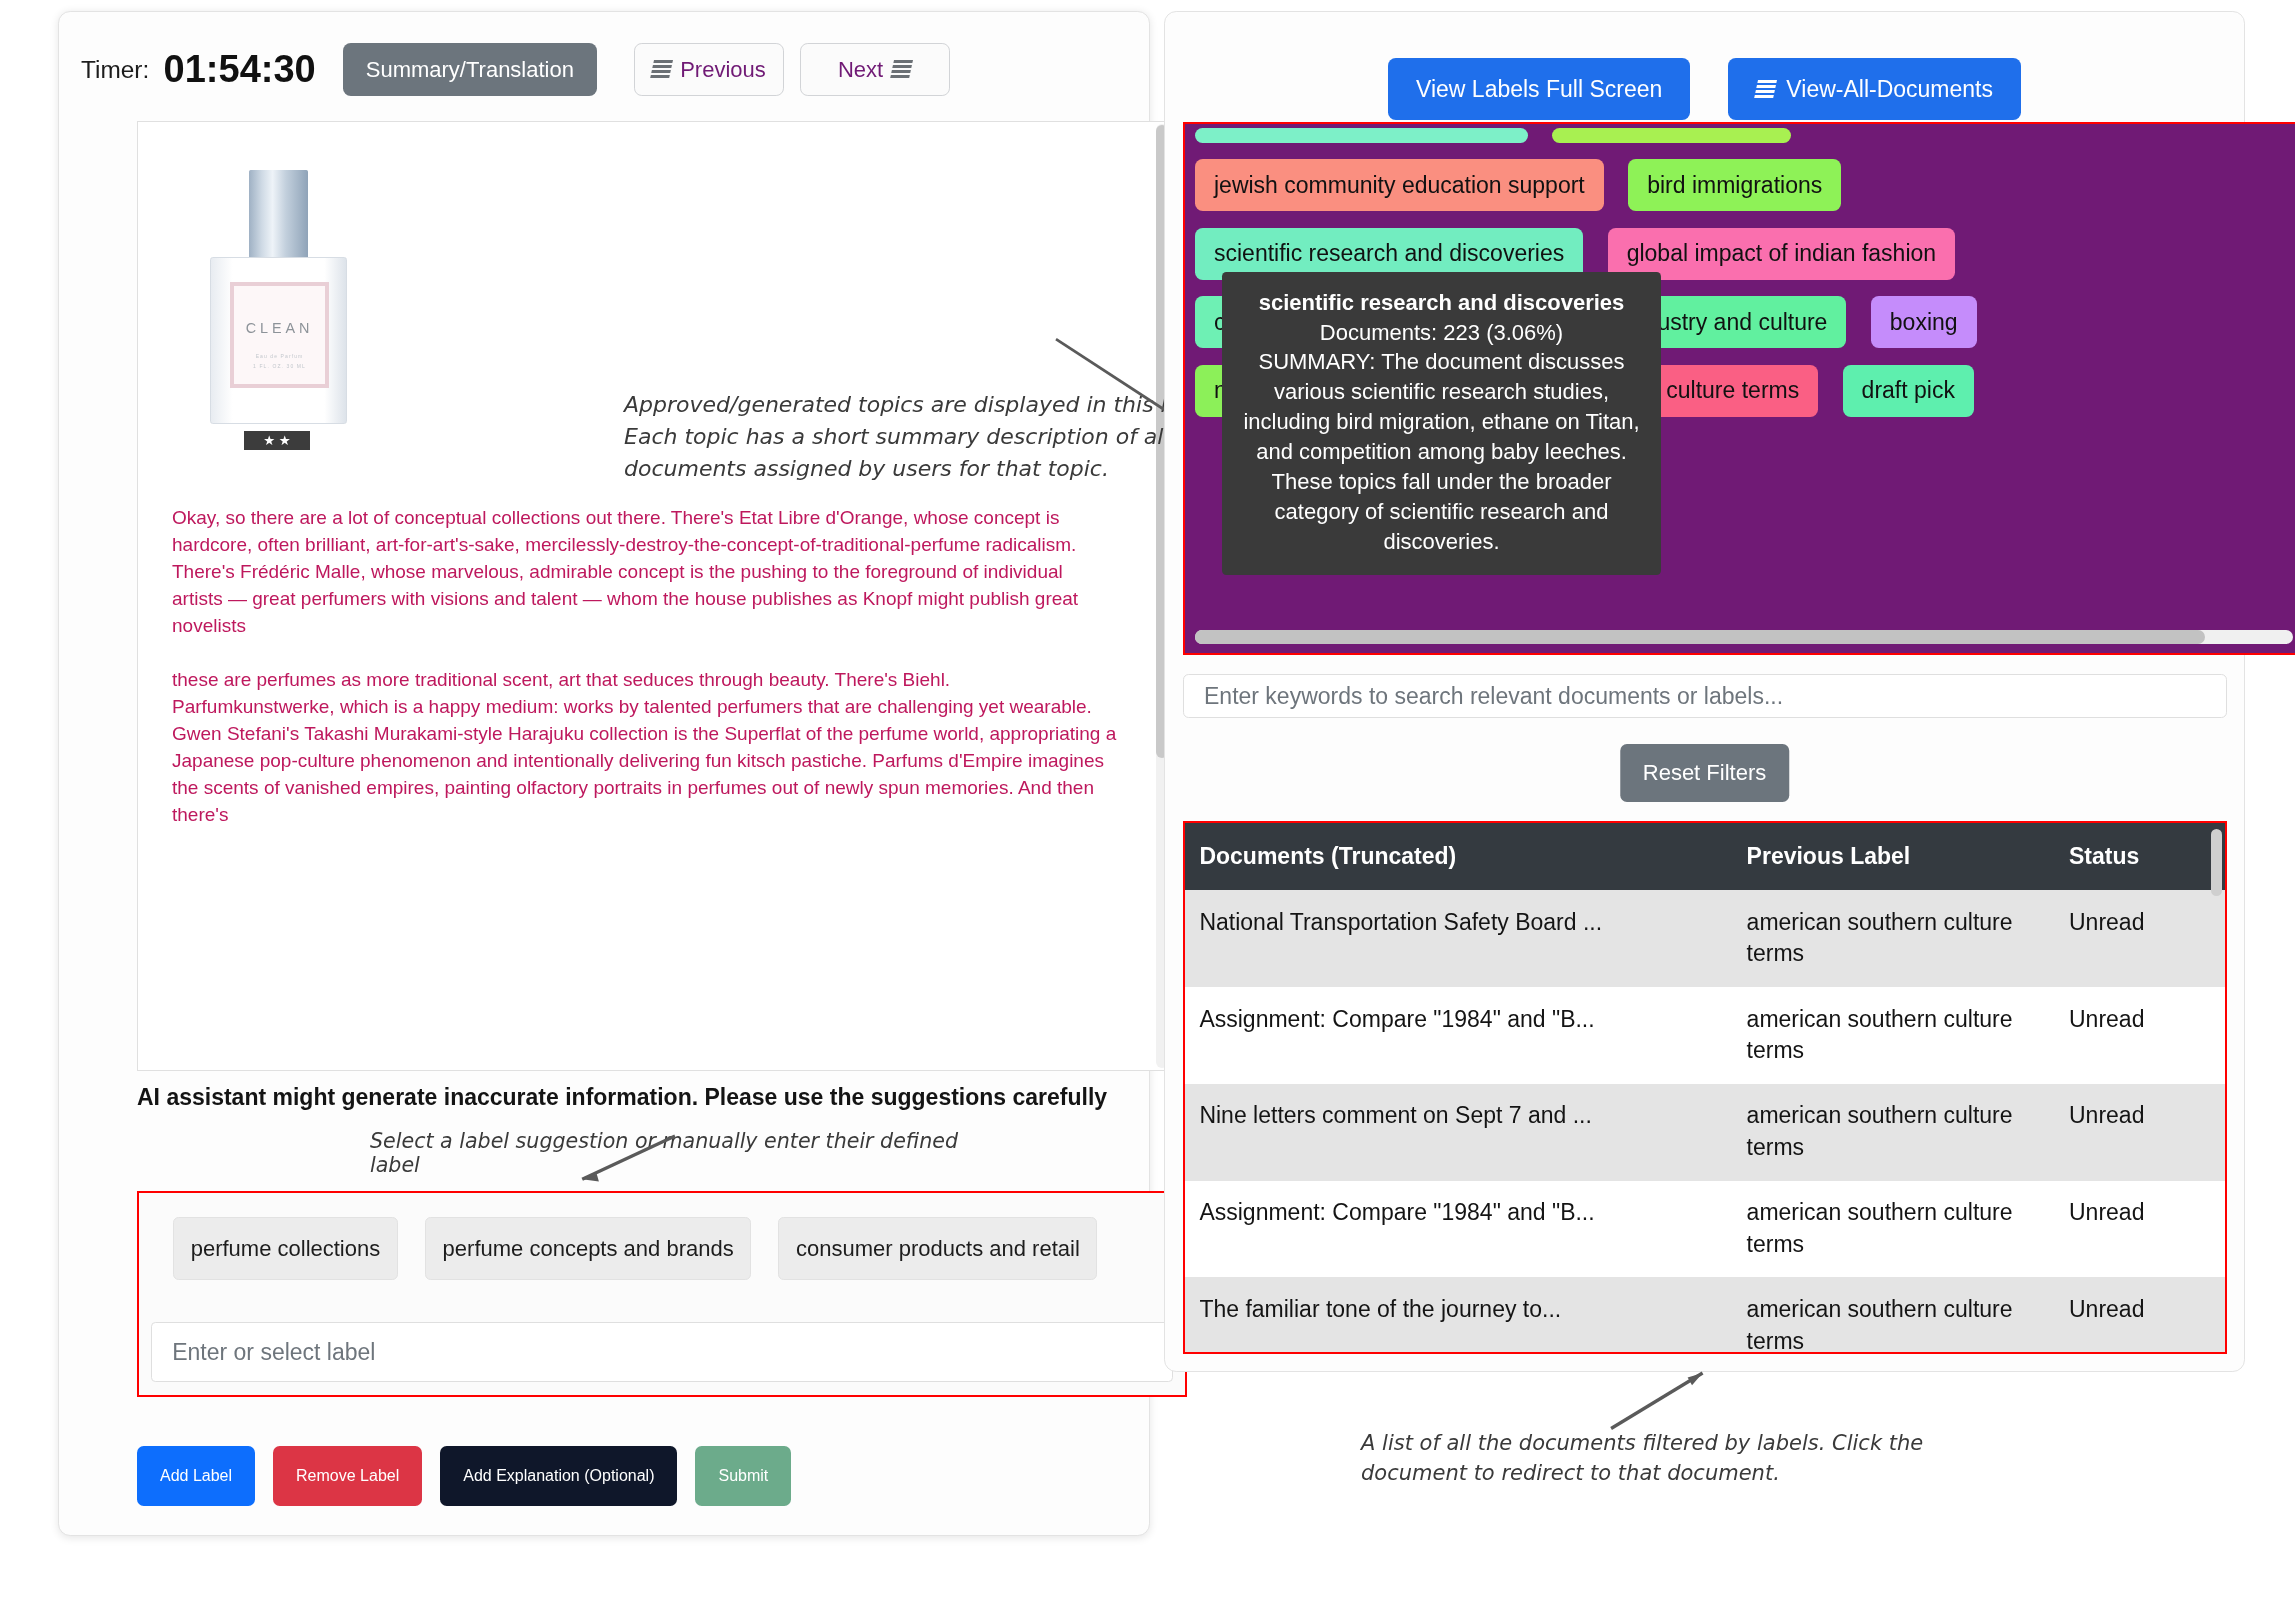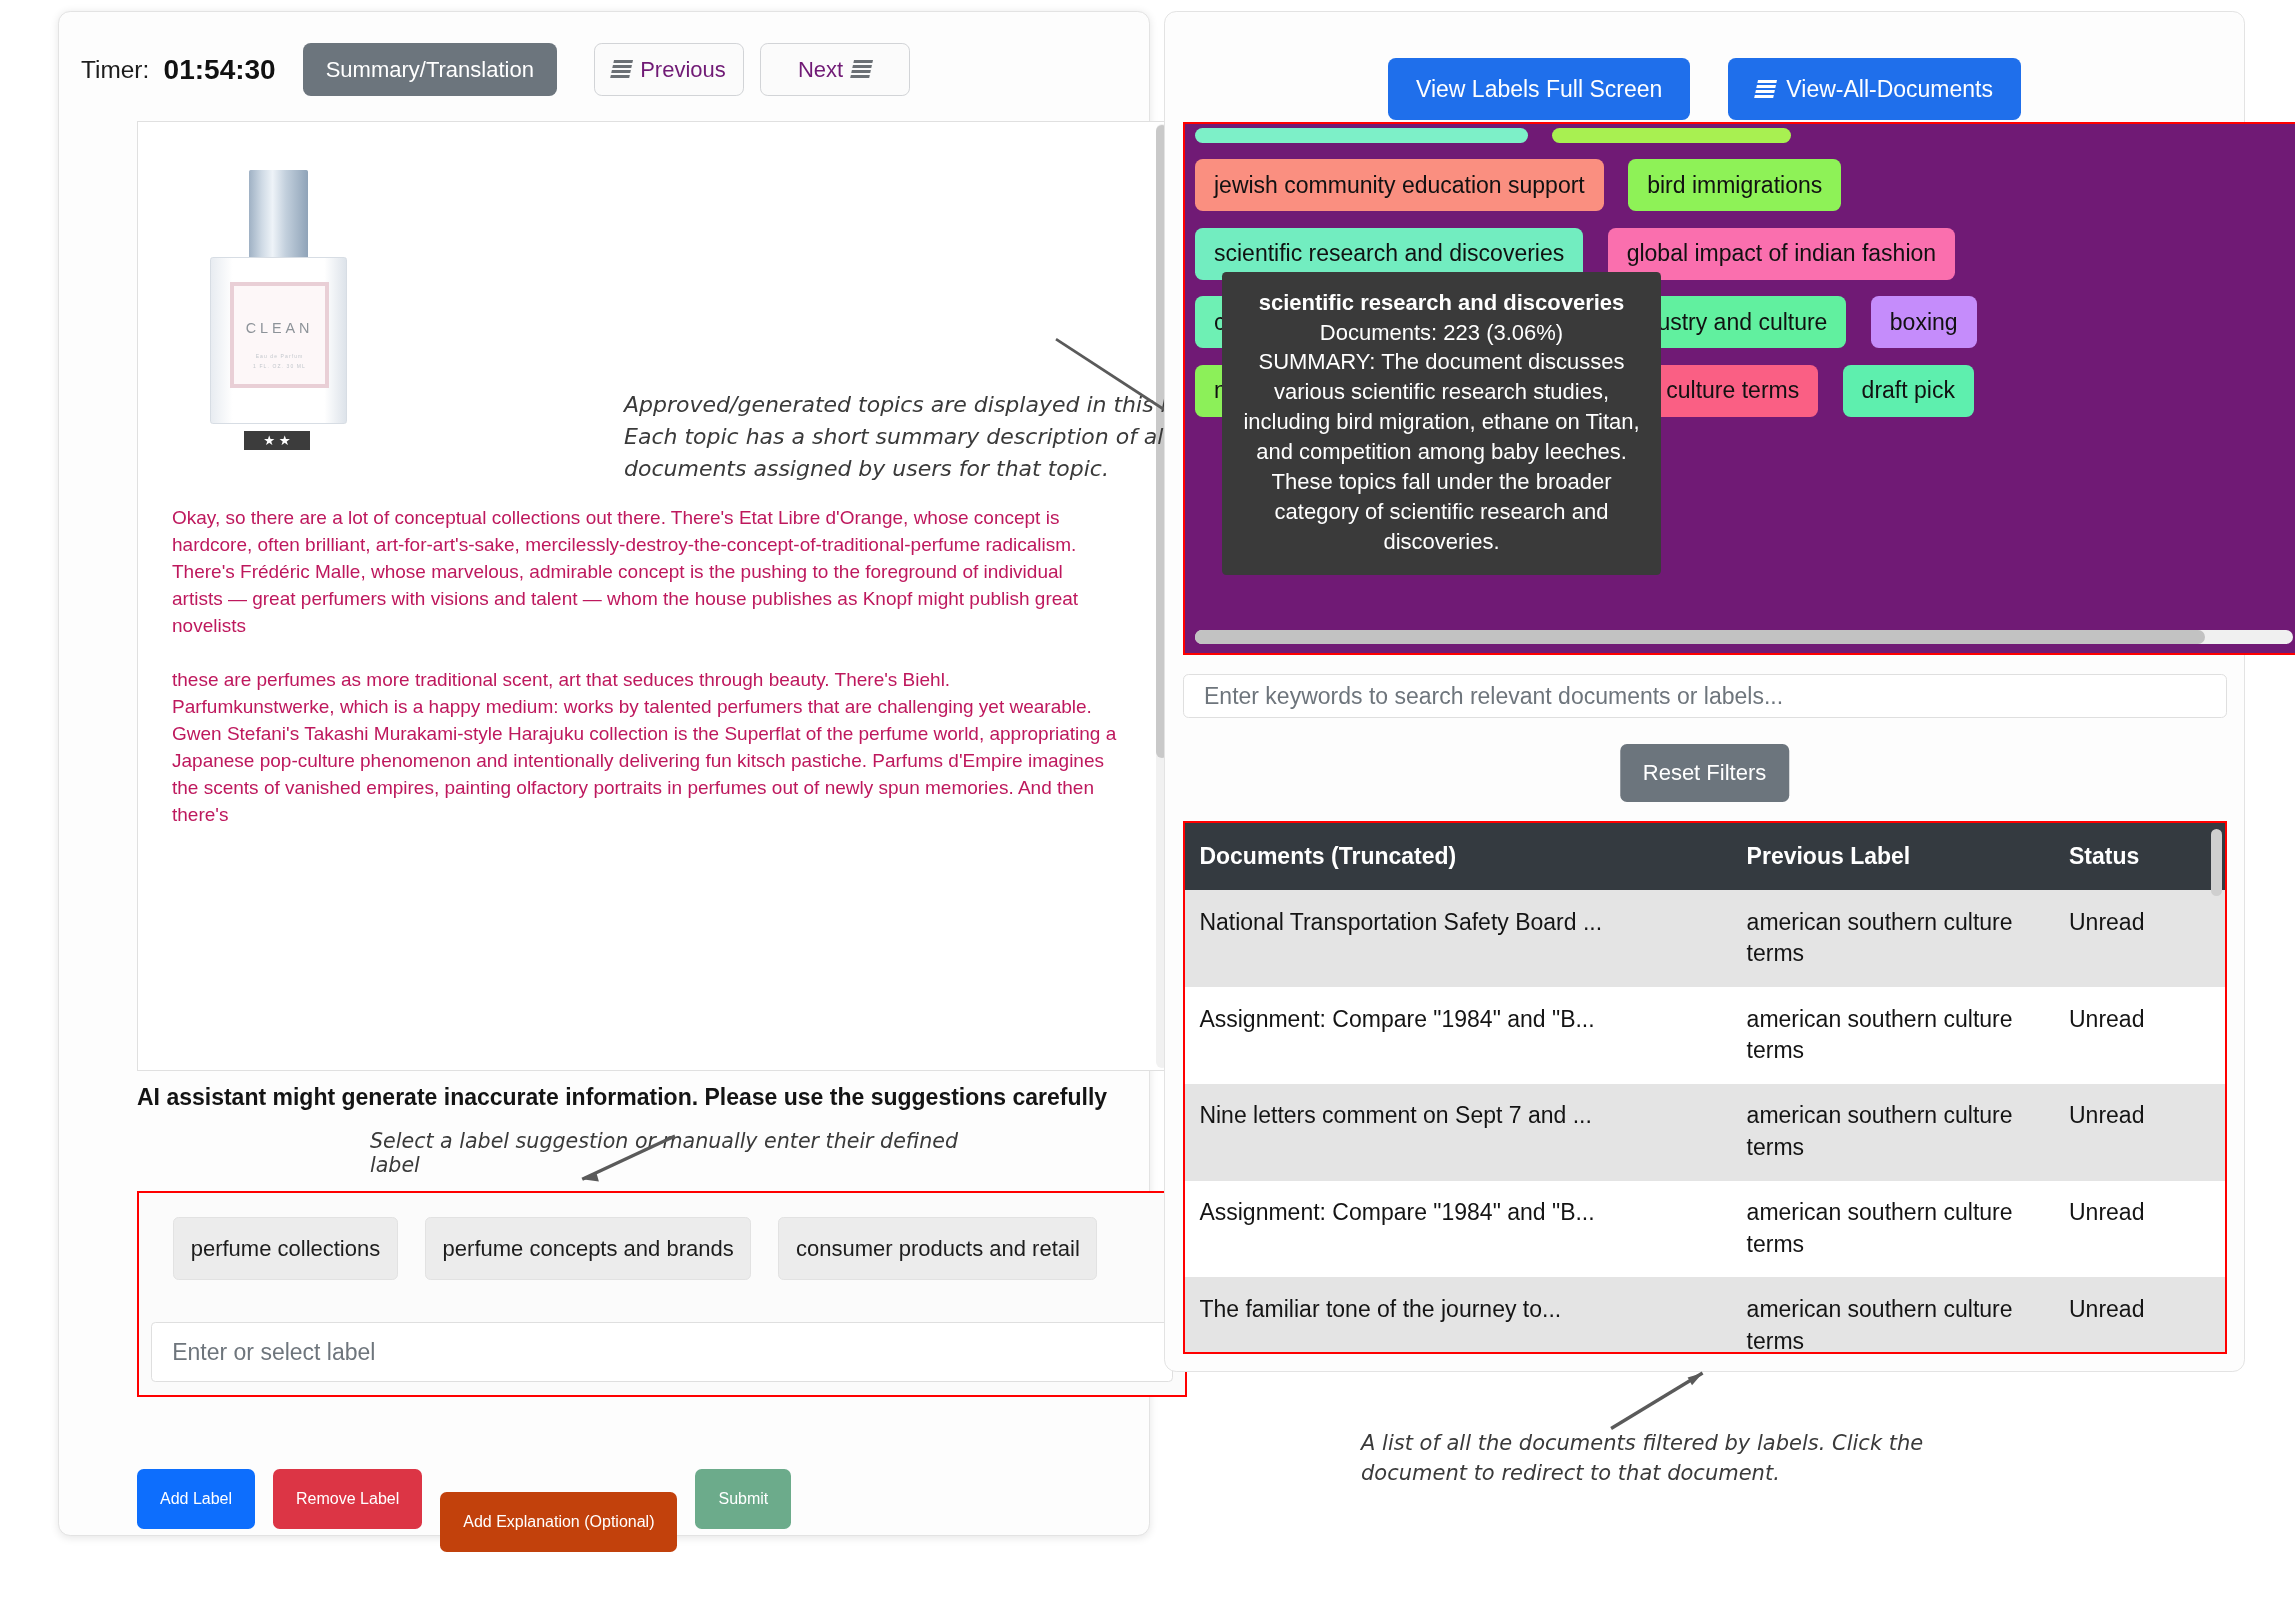--- a/index.html
+++ b/index.html
@@ -24,21 +24,21 @@
   #doc-toolbar {
     position: absolute; left: 22px; top: 27px;
     width: 1050px; height: 61px;
     display: flex; align-items: center; gap: 0px;
   }
   .timer-label {
     font-size: 24.4px; color: #1d1d1d; font-weight: 400;
     margin-right: 14.4px; white-space: nowrap;
   }
   .timer-value {
-    font-size: 28px; color: #111; font-weight: 700;
+    font-size: 38px; color: #111; font-weight: 700;
     letter-spacing: 0px; margin-right: 27px; white-space: nowrap;
   }
   .btn {
     border-radius: 6.7px; font-size: 22px;
     display: inline-flex; align-items: center; justify-content: center;
     white-space: nowrap; cursor: pointer; border: 0.6px solid transparent;
   }
   #summary-translation-btn {
     background: #6c757d; color: #ffffff;
     height: 53px; padding: 0 22px; border-radius: 7.8px;
@@ -161,21 +161,21 @@
   #action-row {
     position: absolute; left: 78px; top: 1434px;
     display: flex; gap: 18px; align-items: center;
   }
   .action-btn {
     height: 60px; border-radius: 6.7px; color: #ffffff;
     font-size: 16px; padding: 0 23px; border: none;
   }
   #add-label-btn { background: #0d6efd; }
   #remove-label-btn { background: #dc3545; }
-  #add-explanation-btn { background: #c2410c; margin-top: 46px; }
+  #add-explanation-btn { background: #0f172a; }
   #submit-btn { background: #6cab8b; }
 
   
   #right-panel {
     position: absolute; left: 1164px; top: 11px;
     width: 1081px; height: 1361px;
     background: #fdfdfd;
     border: 1.7px solid #e3e3e3;
     border-radius: 12.2px;
   }

